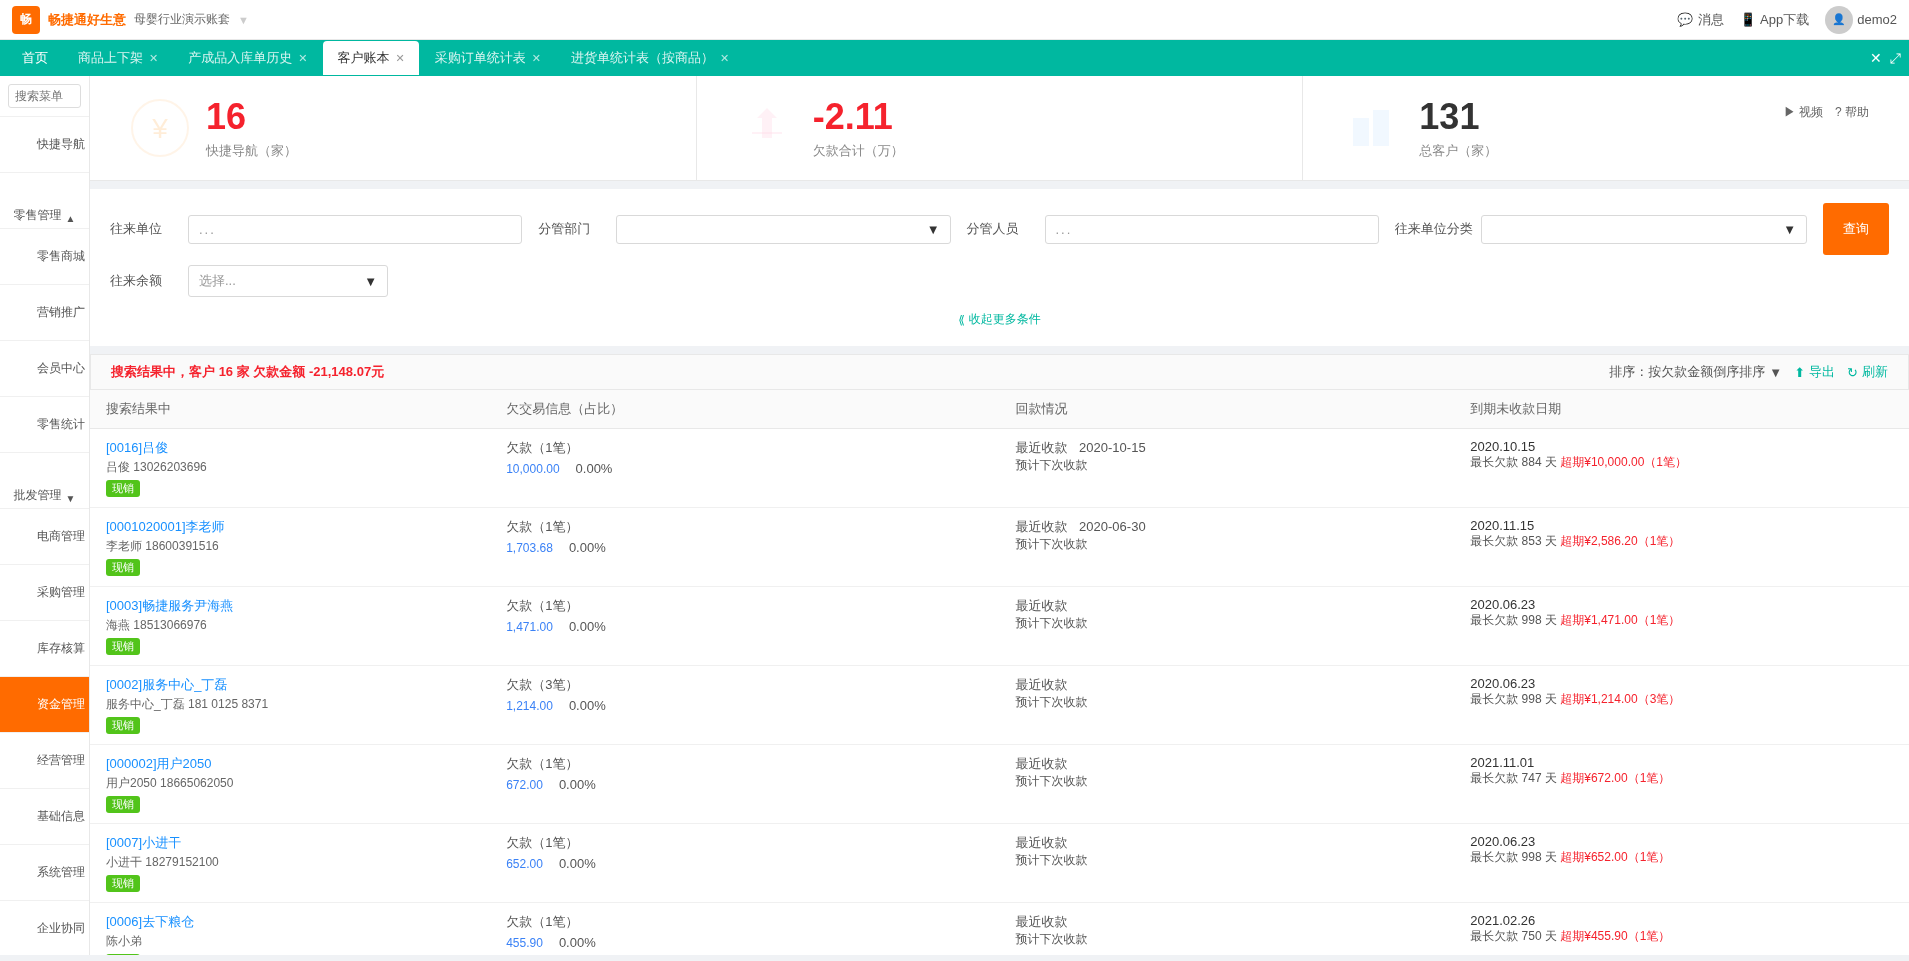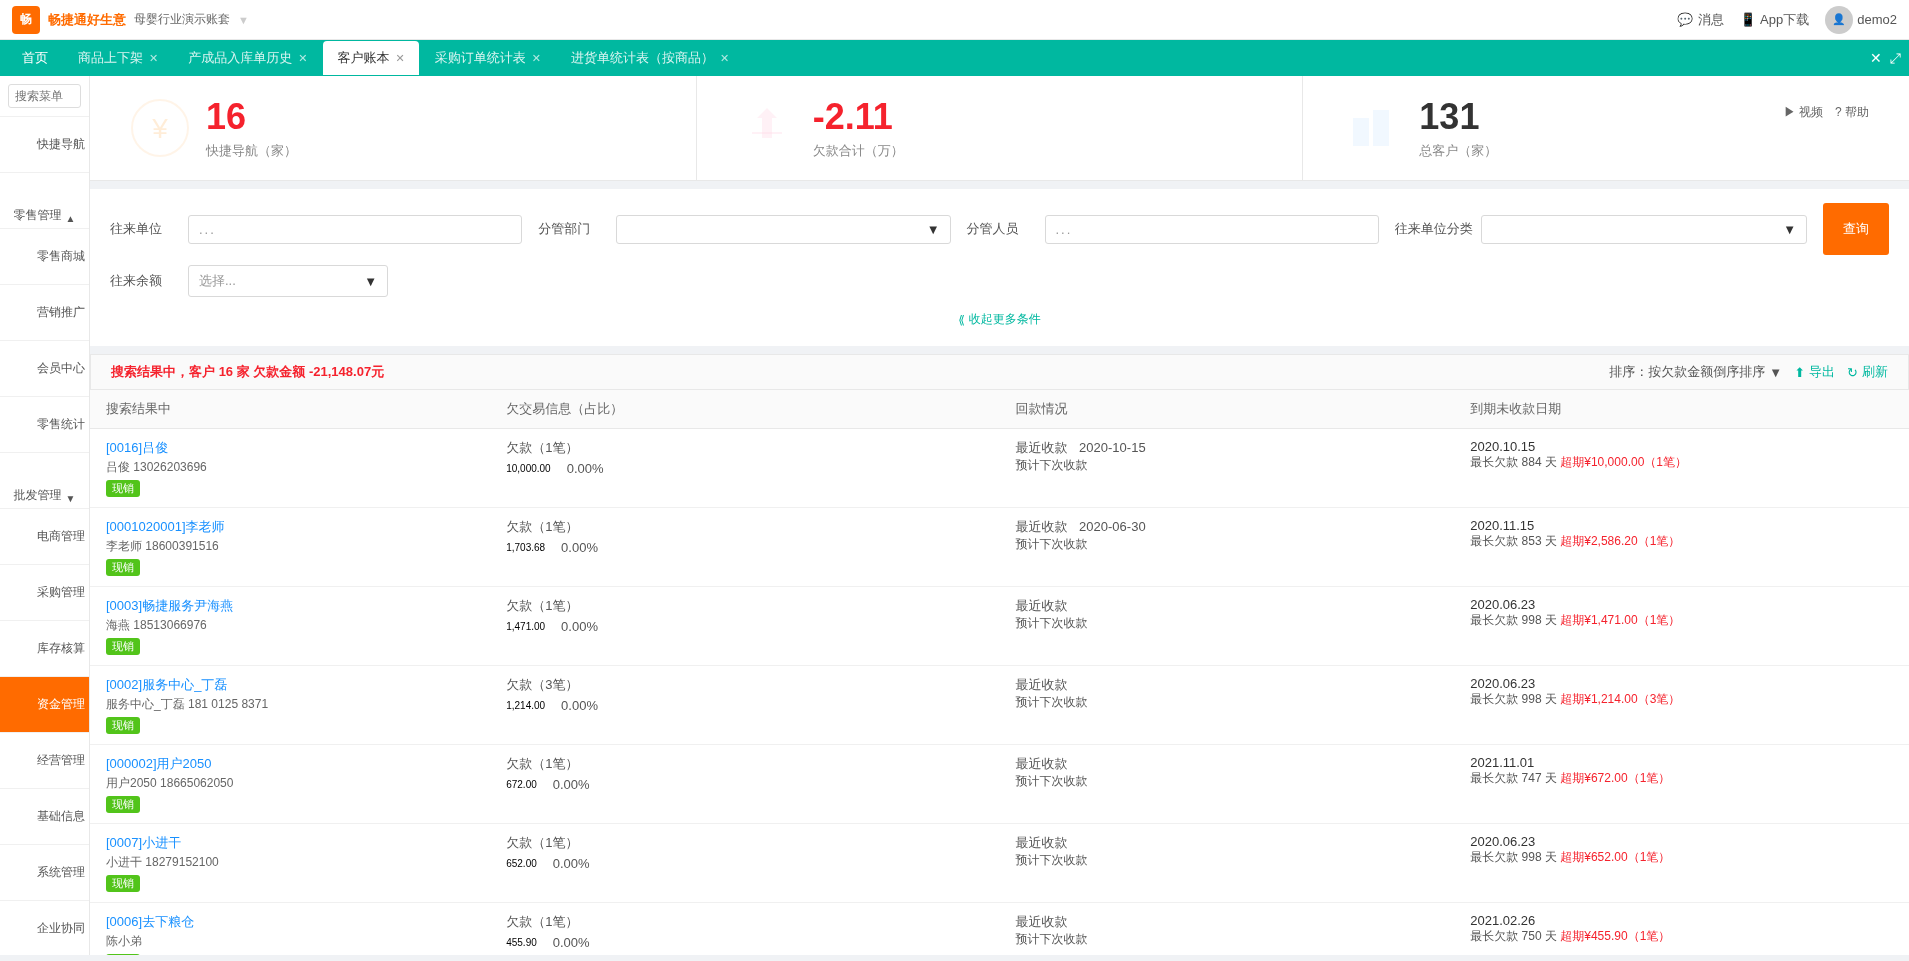--- a/index.html
+++ b/index.html
@@ -115,21 +115,21 @@
     .data-table { width: 100%; background: #fff; border-collapse: collapse; }
     .table-header { background: #fafafa; }
     .table-header th {
       padding: 10px 16px; text-align: left; font-weight: 500; color: #666;
       border-bottom: 1px solid #e8e8e8; font-size: 13px;
     }
     .table-row td { padding: 10px 16px; border-bottom: 1px solid #f0f0f0; vertical-align: top; }
     .customer-name { color: #1890ff; font-size: 13px; cursor: pointer; display: block; margin-bottom: 2px; }
     .customer-phone { color: #666; font-size: 12px; margin-bottom: 4px; }
     .tag { display: inline-block; background: #52c41a; color: white; font-size: 11px; padding: 1px 6px; border-radius: 3px; }
-    .owe-amount { color: #000000; font-size: 10px; }
+    .owe-amount { color: #3b82f6; font-size: 12px; }
     .owe-count { color: #555; font-size: 13px; margin-bottom: 4px; }
     .owe-percent { color: #555; font-size: 13px; }
     .recover-info { color: #555; font-size: 13px; }
     .recover-date { color: #555; font-size: 12px; }
     .overdue-info { font-size: 12px; }
     .overdue-days { color: #555; }
     .overdue-amount { color: #f5222d; cursor: pointer; }
 
     
     ::-webkit-scrollbar { width: 6px; height: 6px; }

